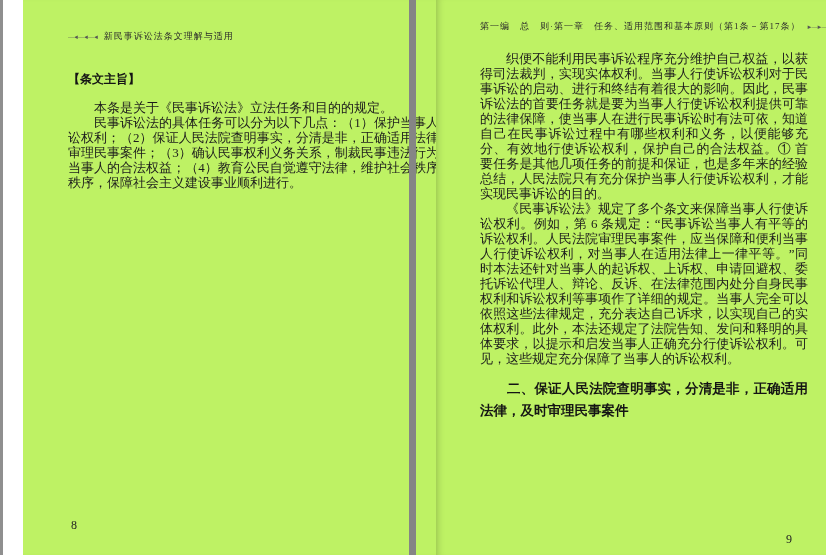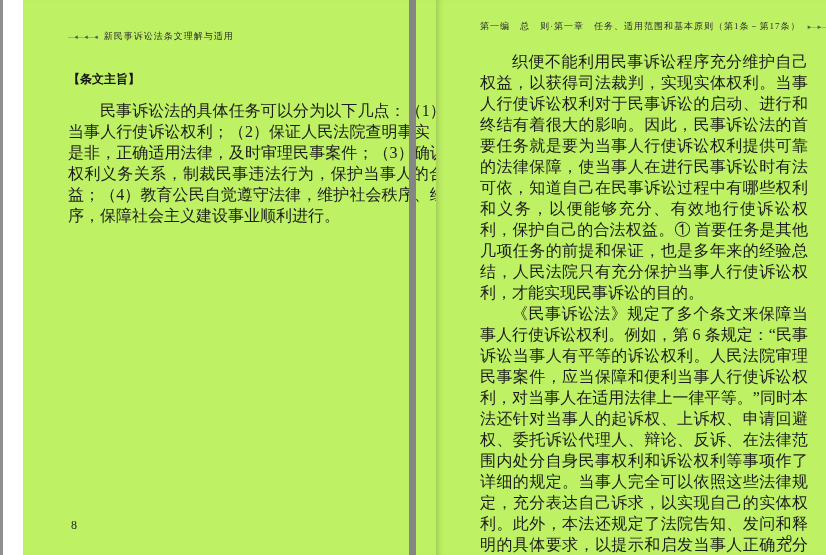--- a/index.html
+++ b/index.html
@@ -22,21 +22,21 @@
   }
   .running-head.rh-left{margin-bottom:28px;}
   .running-head.rh-right{margin-bottom:18px;justify-content:flex-start;}
   .ornament{font-size:6px;color:#555;letter-spacing:-1px;line-height:1;}
   .article{
     font-family:"Liberation Sans","DejaVu Sans",sans-serif;font-weight:bold;
     font-size:14.5px;line-height:22px;text-indent:2em;text-align:justify;
     letter-spacing:0.5px;margin:0 0 10px 0;color:#151515;
   }
   .para{
-    font-size:16px;line-height:21px;text-indent:2em;text-align:justify;margin:0;
+    font-size:13px;line-height:15px;text-indent:2em;text-align:justify;margin:0;
   }
   .bracket-heading{
     font-family:"Liberation Sans","DejaVu Sans",sans-serif;font-weight:bold;
     font-size:12px;margin:12px 0 12px 0;color:#141414;
   }
   .sub-heading{
     font-family:"Liberation Sans","DejaVu Sans",sans-serif;font-weight:bold;
     font-size:13.5px;line-height:21.5px;text-indent:2em;text-align:justify;
     margin:12px 0 12px 0;color:#141414;
   }
@@ -57,20 +57,21 @@
   <div class="page page-left">
     <div class="col-left">
       <div class="running-head rh-left">
         <span class="ornament">―◄―◄―◄</span>
         <span>新民事诉讼法条文理解与适用</span>
       </div>
 
 
       <div class="bracket-heading">【条文主旨】</div>
 
+      <p class="para">本条是关于《民事诉讼法》立法任务和目的的规定。</p>
 
 
       <p class="para">民事诉讼法的具体任务可以分为以下几点：（1）保护当事人行使诉讼权利；（2）保证人民法院查明事实，分清是非，正确适用法律，及时审理民事案件；（3）确认民事权利义务关系，制裁民事违法行为，保护当事人的合法权益；（4）教育公民自觉遵守法律，维护社会秩序、经济秩序，保障社会主义建设事业顺利进行。</p>
 
     </div>
 
     <div class="page-number pn-left">8</div>
   </div>
 
   <div class="spine"></div>

